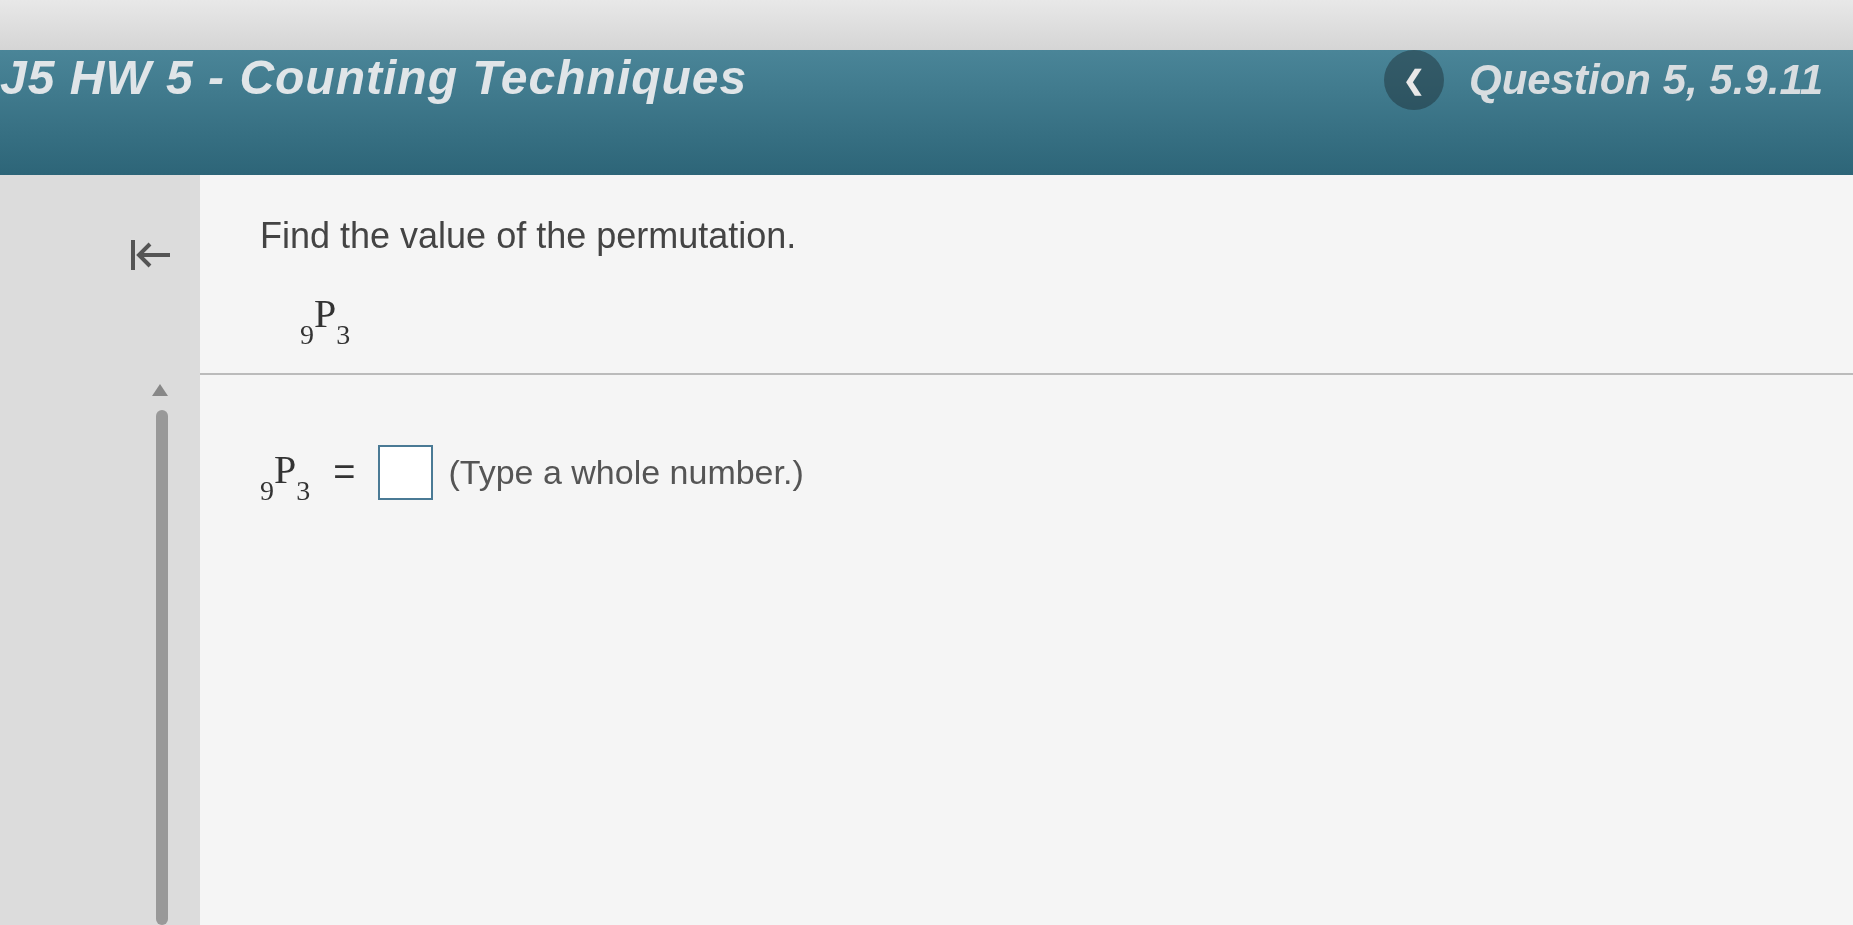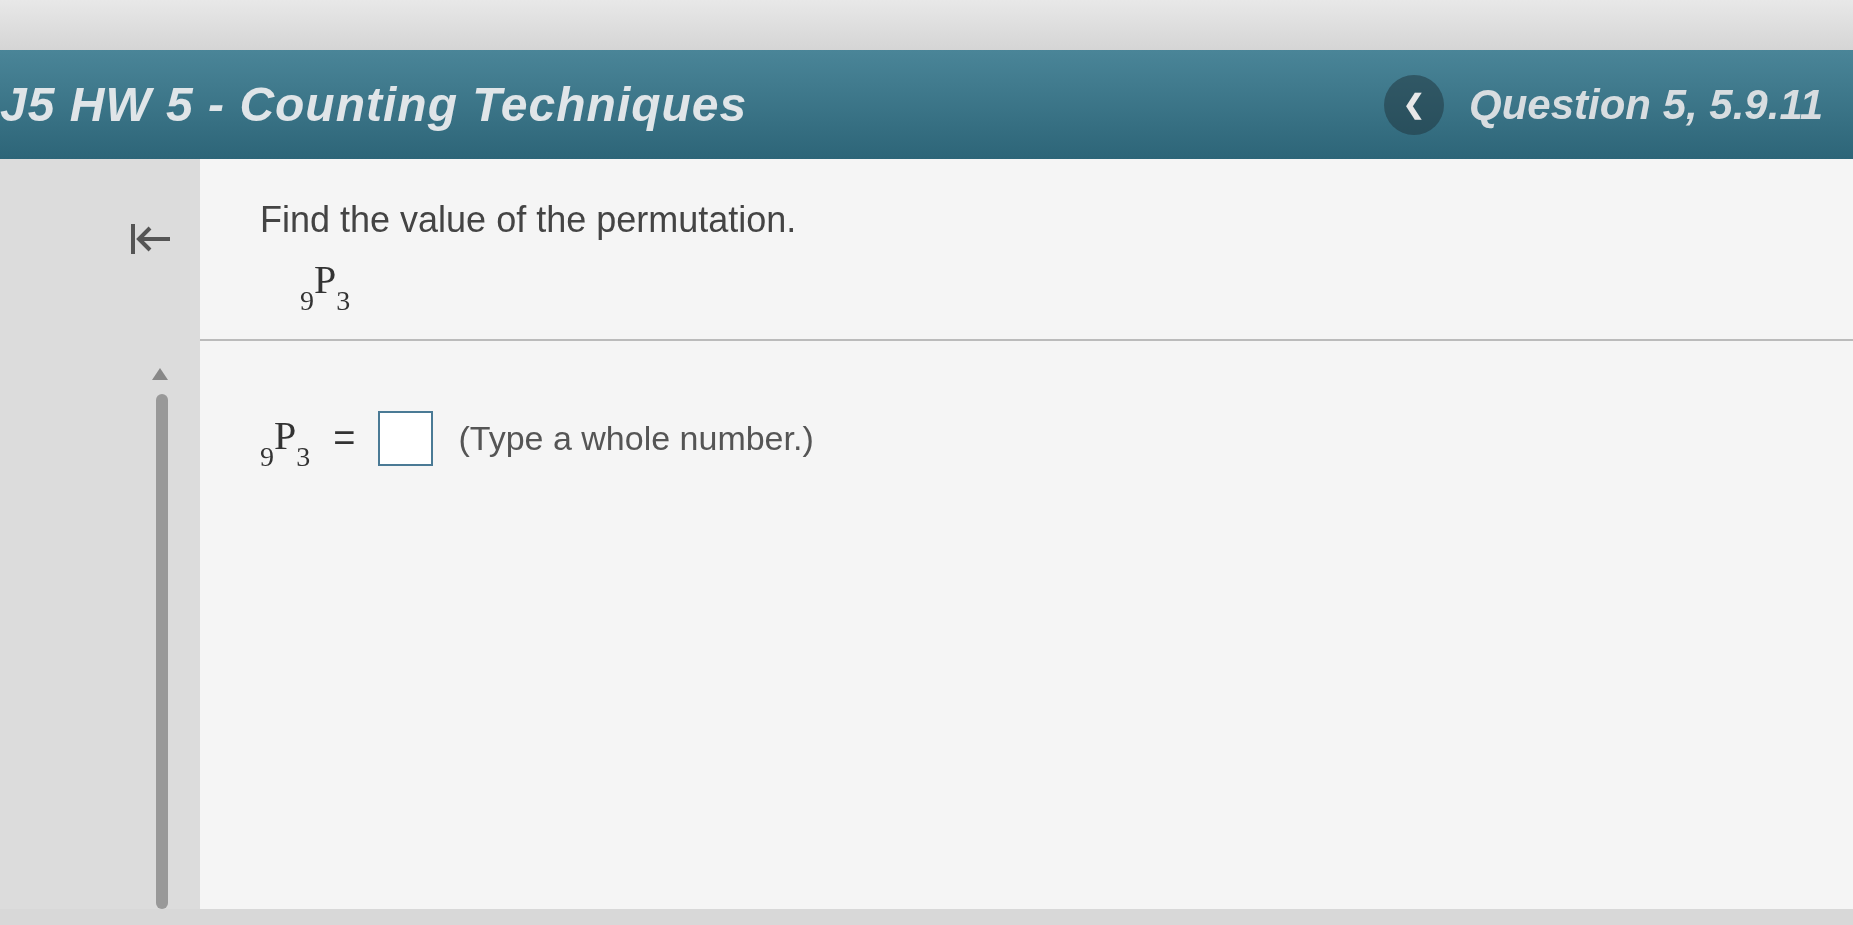--- a/index.html
+++ b/index.html
@@ -16,23 +16,23 @@
       overflow: hidden;
     }
     
     .top-spacer {
       height: 50px;
       background: linear-gradient(to bottom, #e8e8e8, #d5d5d5);
     }
     
     .header-bar {
       background: linear-gradient(to bottom, #4a8598, #2d6578);
-      height: 109px;
-      display: flex;
-      align-items: center;
+      height: 125px;
+      display: flex;
+      align-items: flex-start;
       justify-content: space-between;
       padding: 0 30px 0 0;
       color: #e8e8e8;
     }
     
     .header-title {
       font-size: 48px;
       font-weight: bold;
       font-style: italic;
       color: #e0e5e8;
@@ -126,21 +126,21 @@
     }
     
     .question-section {
       padding: 40px 50px 30px 60px;
       border-bottom: 2px solid #bbb;
     }
     
     .question-text {
       font-size: 36px;
       color: #444;
-      margin-bottom: 15px;
+      margin-bottom: 33px;
     }
     
     .permutation-expr {
       font-size: 40px;
       color: #333;
       margin-left: 40px;
       font-family: 'Times New Roman', serif;
     }
     
     .permutation-expr .sub {
@@ -185,21 +185,21 @@
       border: 2px solid #4a7a95;
       background: #fff;
       font-size: 30px;
       text-align: center;
       padding: 5px;
     }
     
     .input-hint {
       font-size: 34px;
       color: #555;
-      margin-left: 10px;
+      margin-left: 0;
     }
   </style>
 </head>
 <body>
 
 <div class="top-spacer"></div>
 
 <div class="header-bar">
   <div class="header-title">J5 HW 5 - Counting Techniques</div>
   <div class="header-right">

